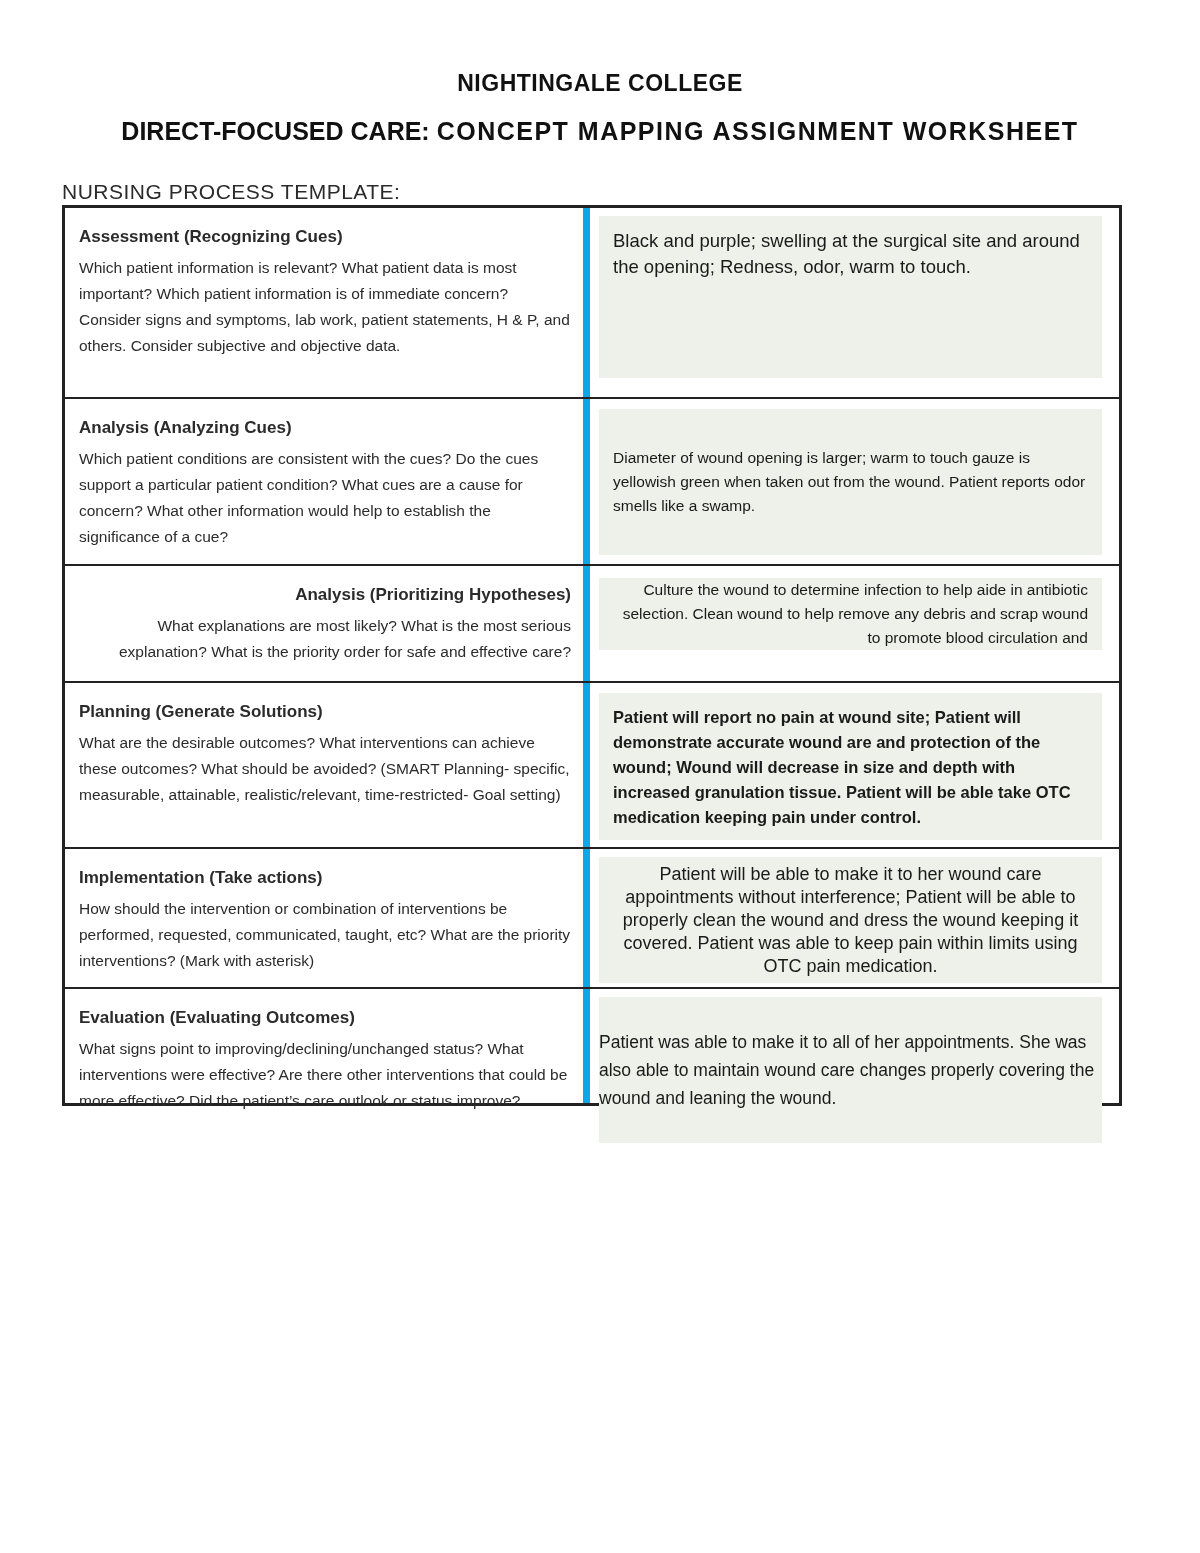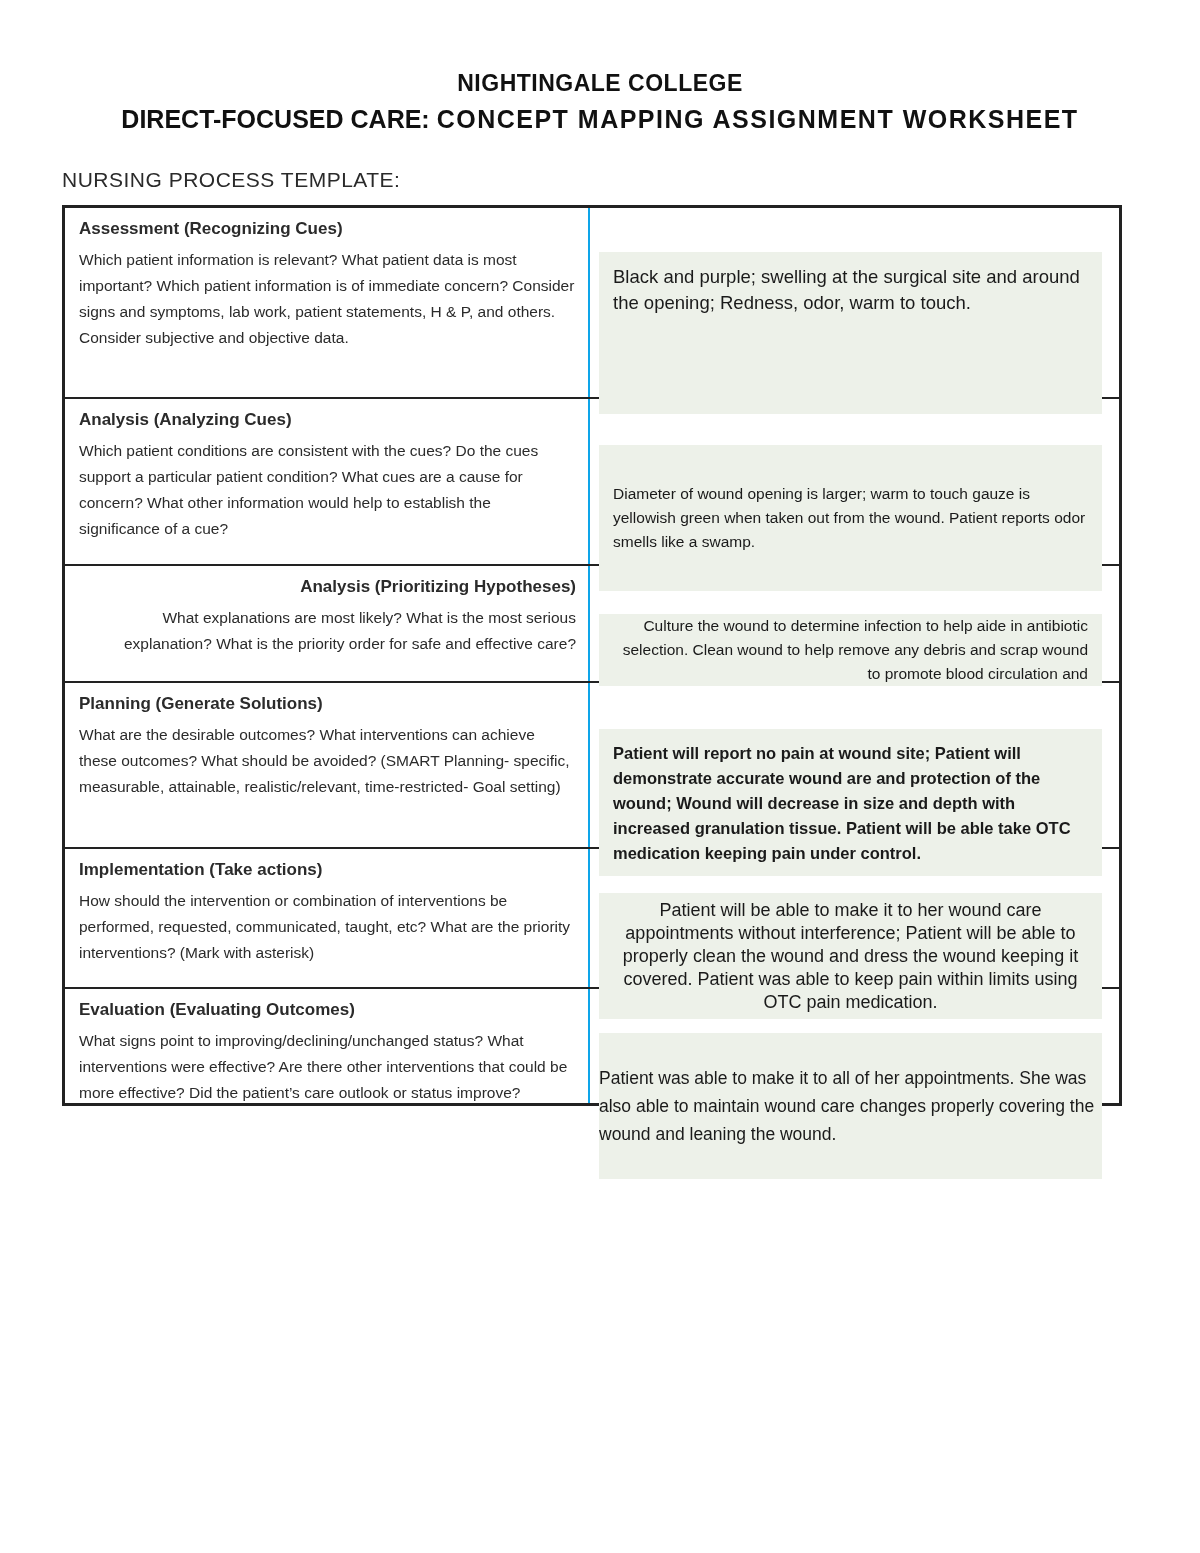--- a/index.html
+++ b/index.html
@@ -20,21 +20,21 @@
     font-size:23px;
     font-weight:700;
     letter-spacing:0.5px;
     color:#111;
     margin:0;
   }
   .title-line2{
     font-size:25px;
     font-weight:700;
     color:#111;
-    margin:8px 0 0 0;
+    margin:20px 0 0 0;
   }
   .title-line2 .tracked{
     letter-spacing:1.5px;
   }
   .subtitle{
     text-align:left;
     margin:34px 0 0 62px;
     font-size:21px;
     font-weight:400;
     letter-spacing:0.5px;
@@ -52,27 +52,26 @@
   .np-row{
     display:flex;
     border-bottom:2px solid #222;
     box-sizing:border-box;
   }
   .np-row:last-child{border-bottom:none;}
   .cell{box-sizing:border-box;}
   .cell-left{
     width:525px;
     flex:none;
-    border-right:2px solid #0ea5e9;
-    padding:11px 12px 8px 14px;
+    border-right:7px solid #0ea5e9;
+    padding:19px 12px 8px 14px;
   }
   .cell-right{
     flex:1;
     position:relative;
-    margin-top:36px;
   }
   .cell-heading{
     font-weight:700;
     font-size:17px;
     color:#2b2b2b;
     margin-bottom:8px;
   }
   .cell-prompt{
     font-size:15.5px;
     line-height:26px;

